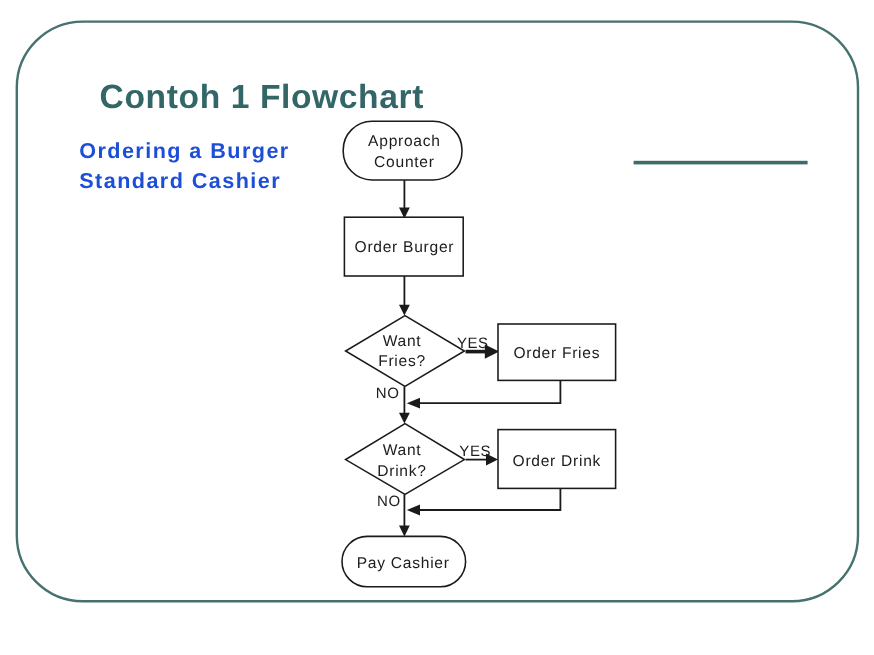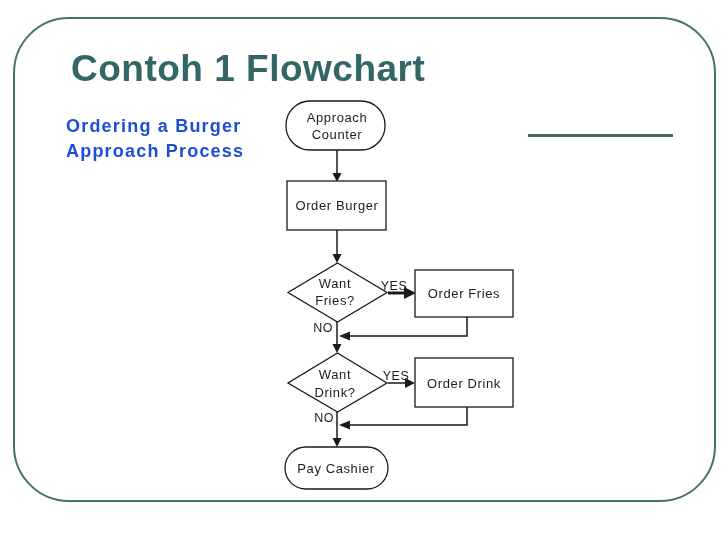--- a/index.html
+++ b/index.html
@@ -22,22 +22,22 @@
     width: 699px;
     height: 481px;
     border: 2px solid #45716f;
     border-radius: 56px;
     background: transparent;
   }
   .slide-title {
     position: absolute;
     left: 67px;
     top: 48px;
-    margin: 4px;
-    font-size: 37px;
+    margin: 16px;
+    font-size: 28px;
     line-height: 34px;
     font-weight: bold;
     letter-spacing: 0.5px;
     color: #336666;
     font-family: "Liberation Sans", sans-serif;
   }
   .flow-caption {
     position: absolute;
     left: 66px;
     top: 114px;
@@ -98,21 +98,21 @@
 <body>
 
 <div class="canvas">
 
   <div class="slide-frame"></div>
 
   <h1 class="slide-title">Contoh 1 Flowchart</h1>
 
   <div class="flow-caption">
     <div>Ordering a Burger</div>
-    <div>Approach Process</div>
+    <div>Standard Cashier</div>
   </div>
 
   <div class="divider-line"></div>
 
   <svg class="flowchart-svg" width="728" height="546" viewBox="0 0 728 546">
 
     <g>
       <path class="edge" d="M337,150 L337,176"></path>
       <polygon class="arrow-head" points="337,182 332.5,173 341.5,173"></polygon>
 

